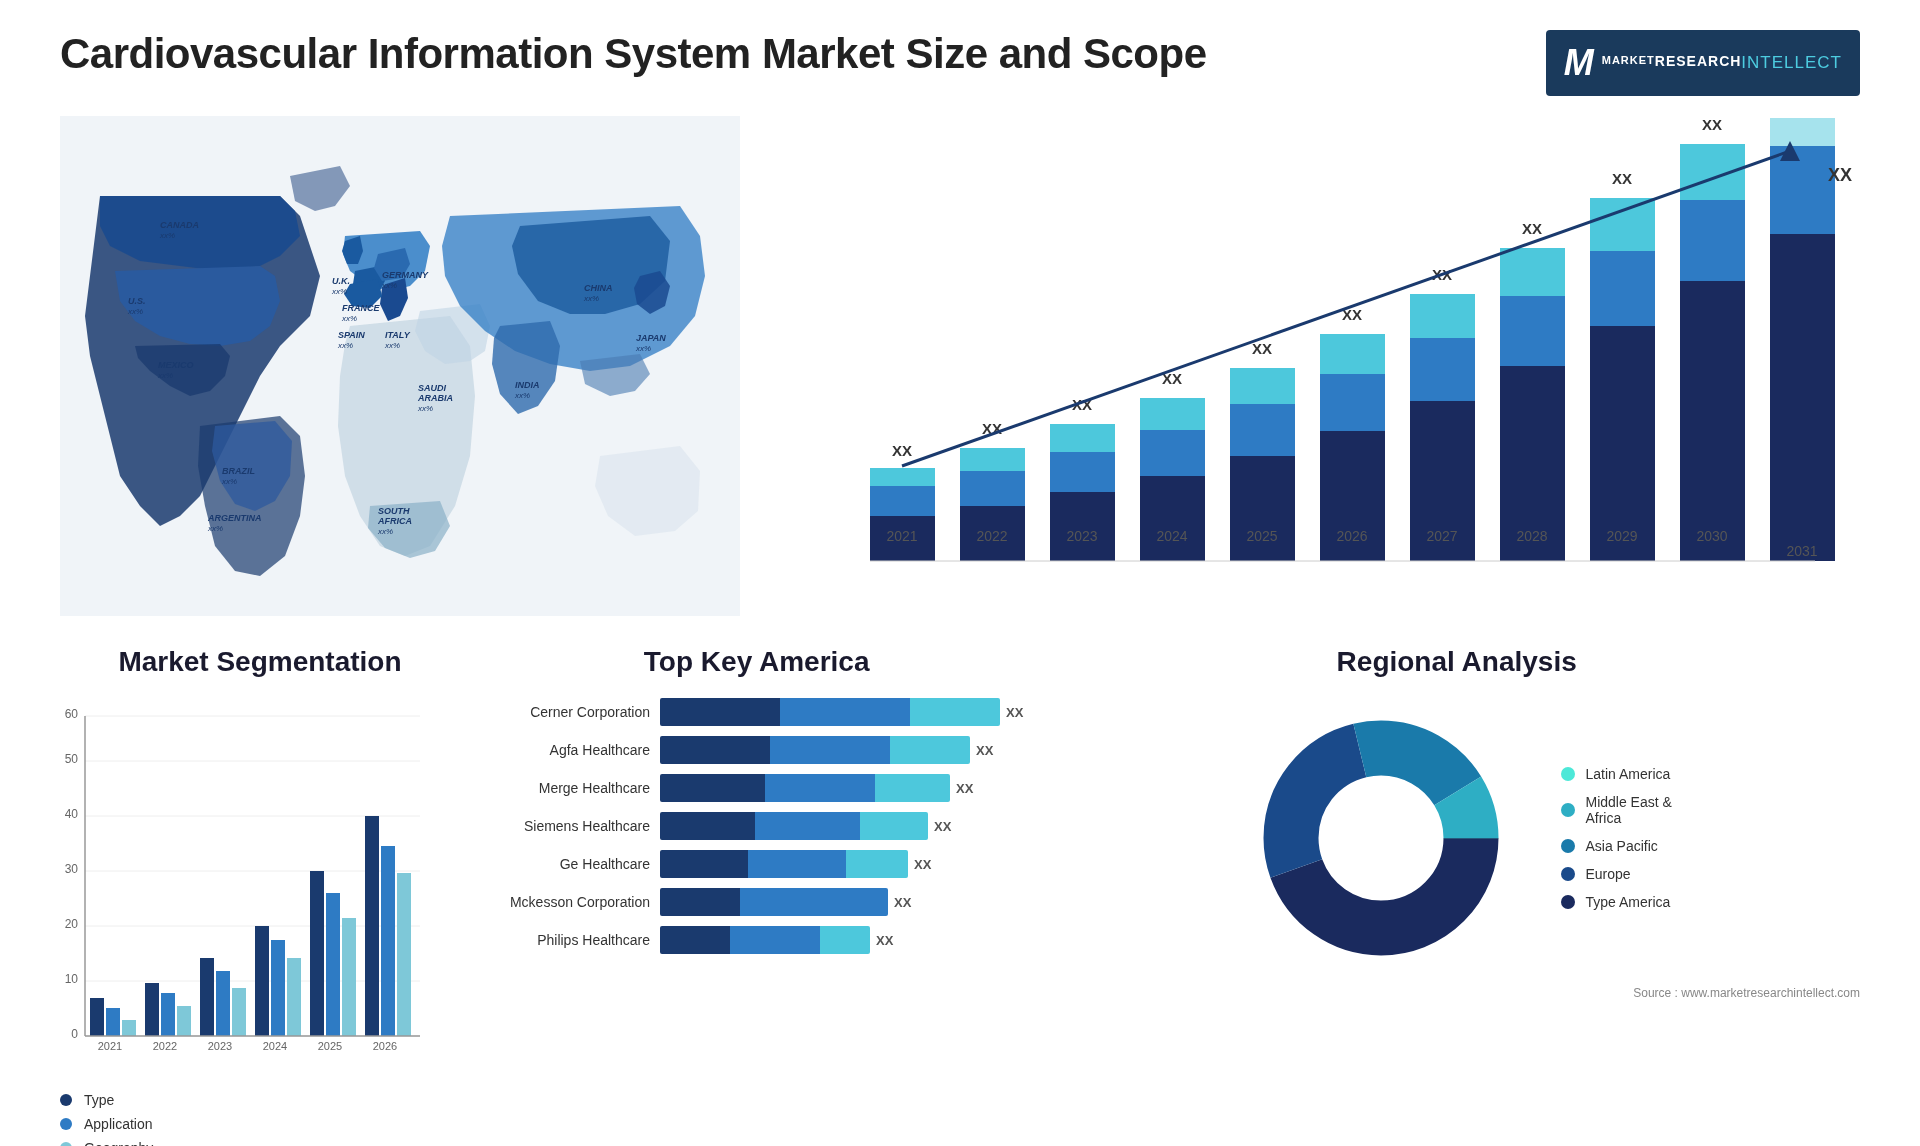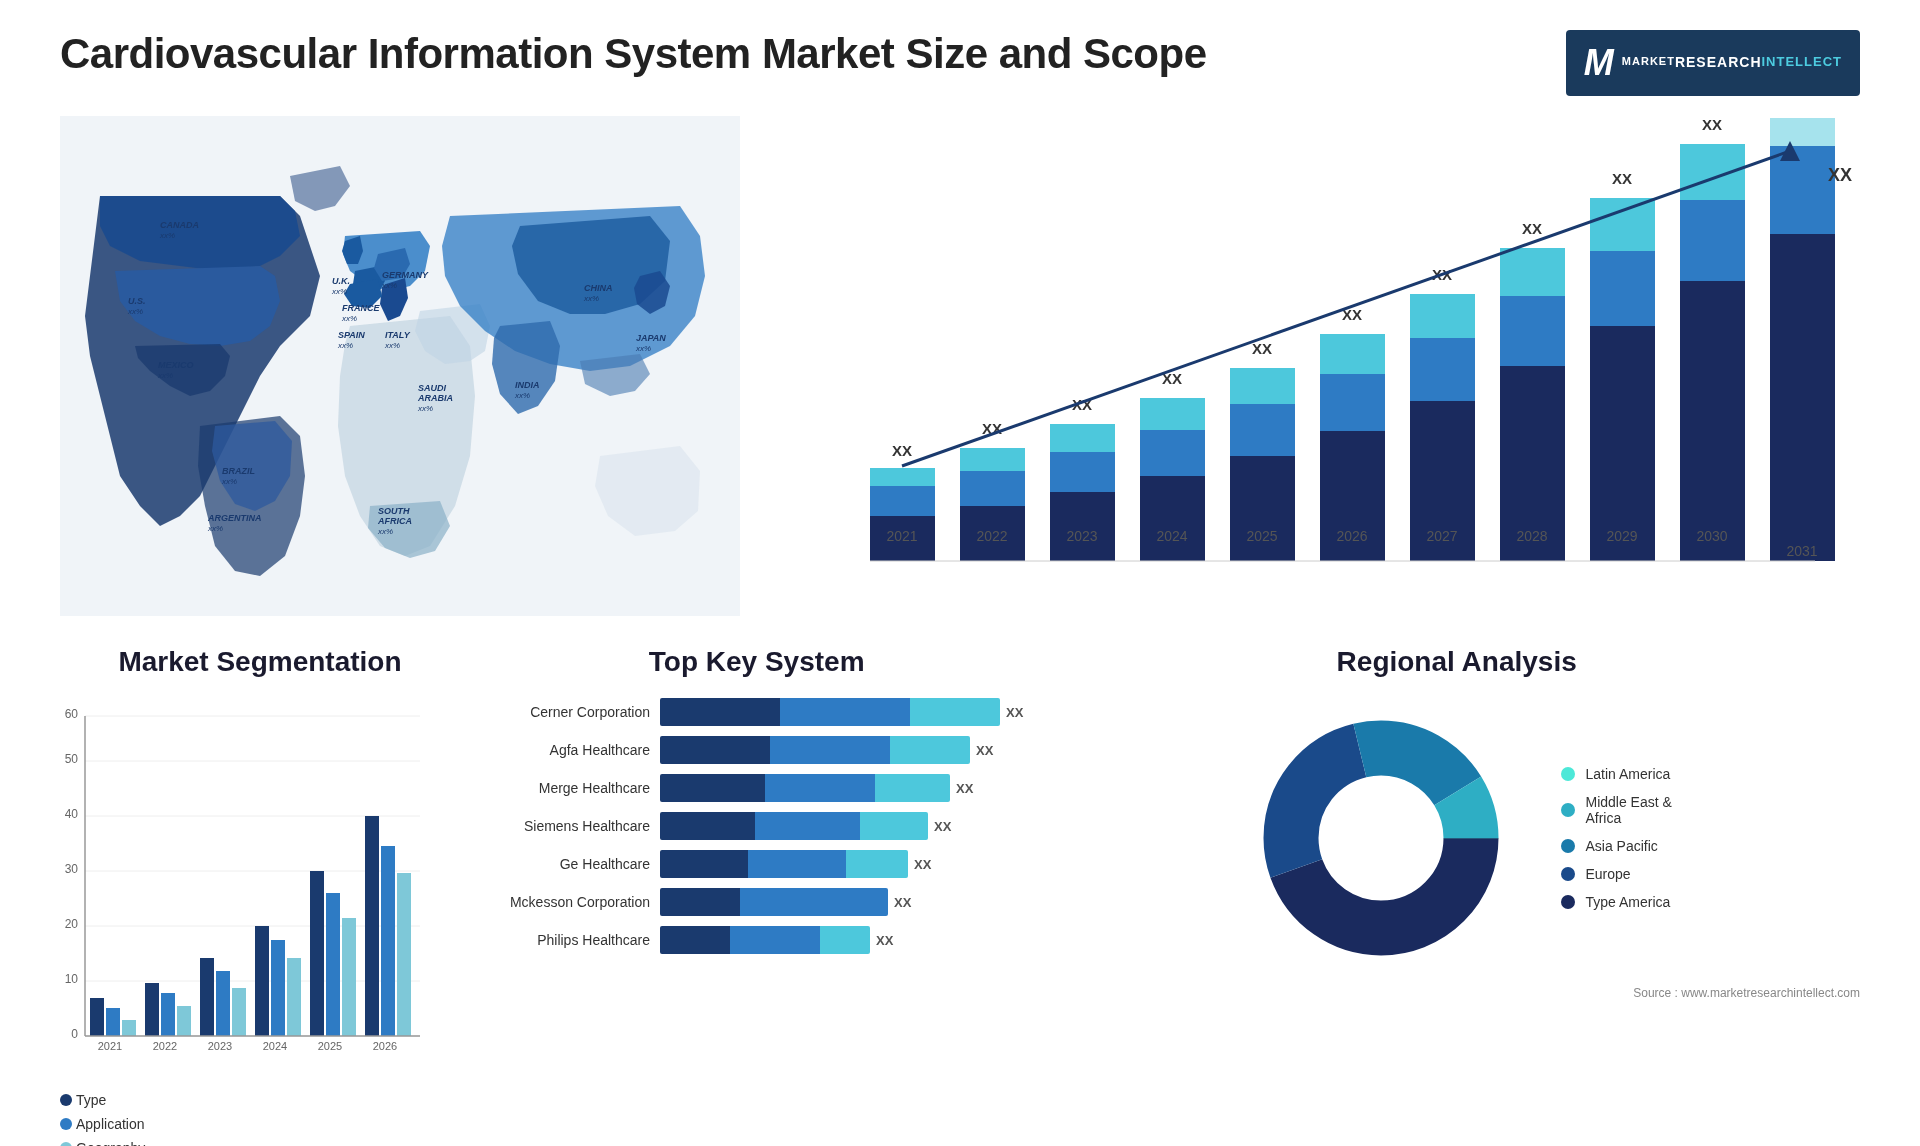--- a/index.html
+++ b/index.html
@@ -49,21 +49,21 @@
       color: #fff;
       font-style: italic;
     }
     .logo-text-group {
       display: flex;
       flex-direction: row;
       line-height: 1.1;
     }
     .logo-market { font-size: 11px; color: #fff; font-weight: 700; letter-spacing: 1px; }
     .logo-research { font-size: 14px; color: #fff; font-weight: 700; letter-spacing: 1px; }
-    .logo-intellect { font-size: 13px; color: #4dcce0; font-weight: 700; letter-spacing: 1px; }
+    .logo-intellect { font-size: 17px; color: #4dcce0; font-weight: 400; letter-spacing: 1px; }
     
     .top-section {
       display: flex;
       gap: 40px;
       margin-bottom: 30px;
       height: 500px;
     }
     .map-container {
       flex: 0 0 680px;
       position: relative;
@@ -184,21 +184,21 @@
     
     .seg-legend {
       display: flex;
       flex-direction: column;
       gap: 8px;
       margin-top: 10px;
     }
     .seg-legend-item {
       display: flex;
       align-items: center;
-      gap: 4px;
+      gap: 12px;
       font-size: 14px;
       color: #333;
     }
     .seg-dot {
       width: 12px;
       height: 12px;
       border-radius: 50%;
     }
     
     .map-label {
@@ -477,21 +477,21 @@
           </div>
           <div class="seg-legend-item">
             <div class="seg-dot" style="background:#7ec8d8"></div>
             <span>Geography</span>
           </div>
         </div>
       </div>
     </div>
 
     <div class="key-players">
-      <h2 class="section-title">Top Key System</h2>
+      <h2 class="section-title">Top Key America</h2>
       <div class="players-list">
 
         <div class="player-row">
           <span class="player-name">Cerner Corporation</span>
           <div class="player-bar-wrap">
             <div class="player-bar" style="width:340px">
               <div class="bar-seg1" style="width:120px"></div>
               <div class="bar-seg2" style="width:130px"></div>
               <div class="bar-seg3" style="width:90px"></div>
             </div>

